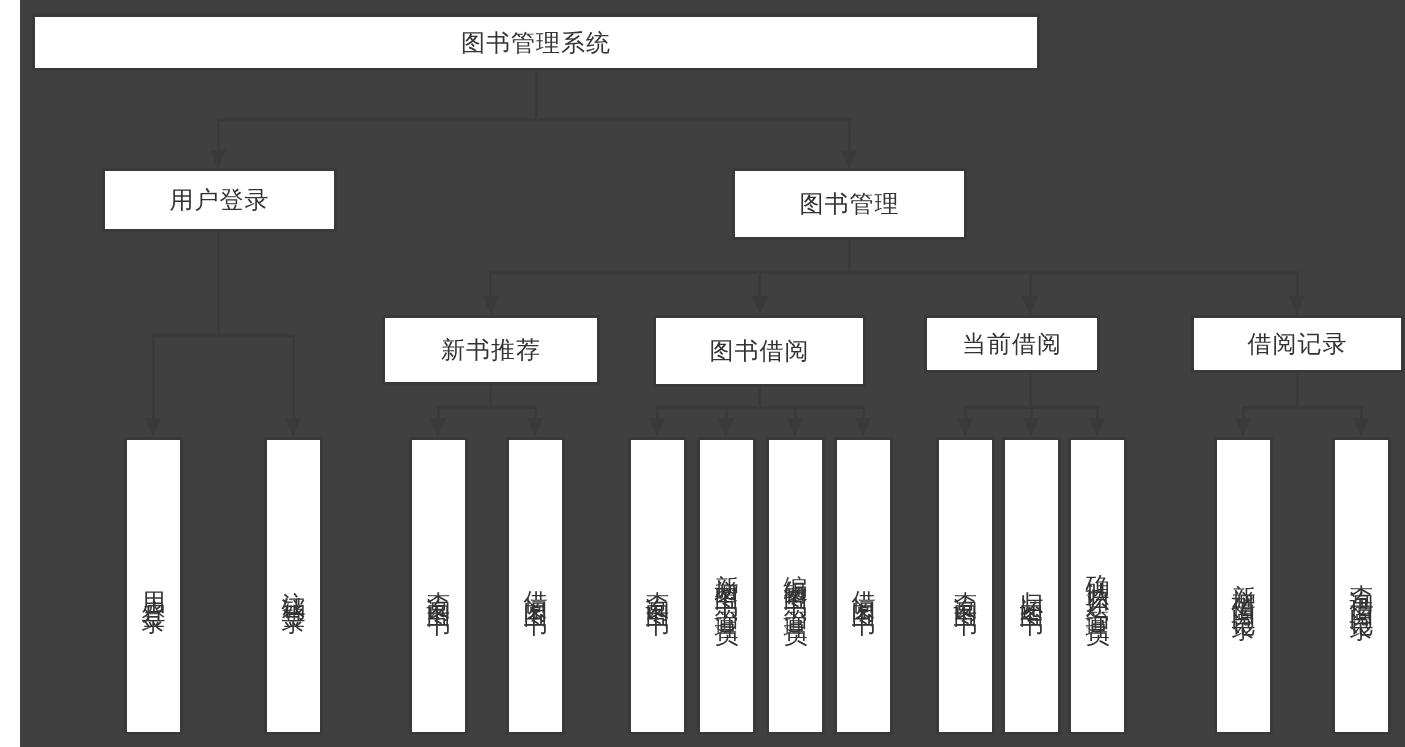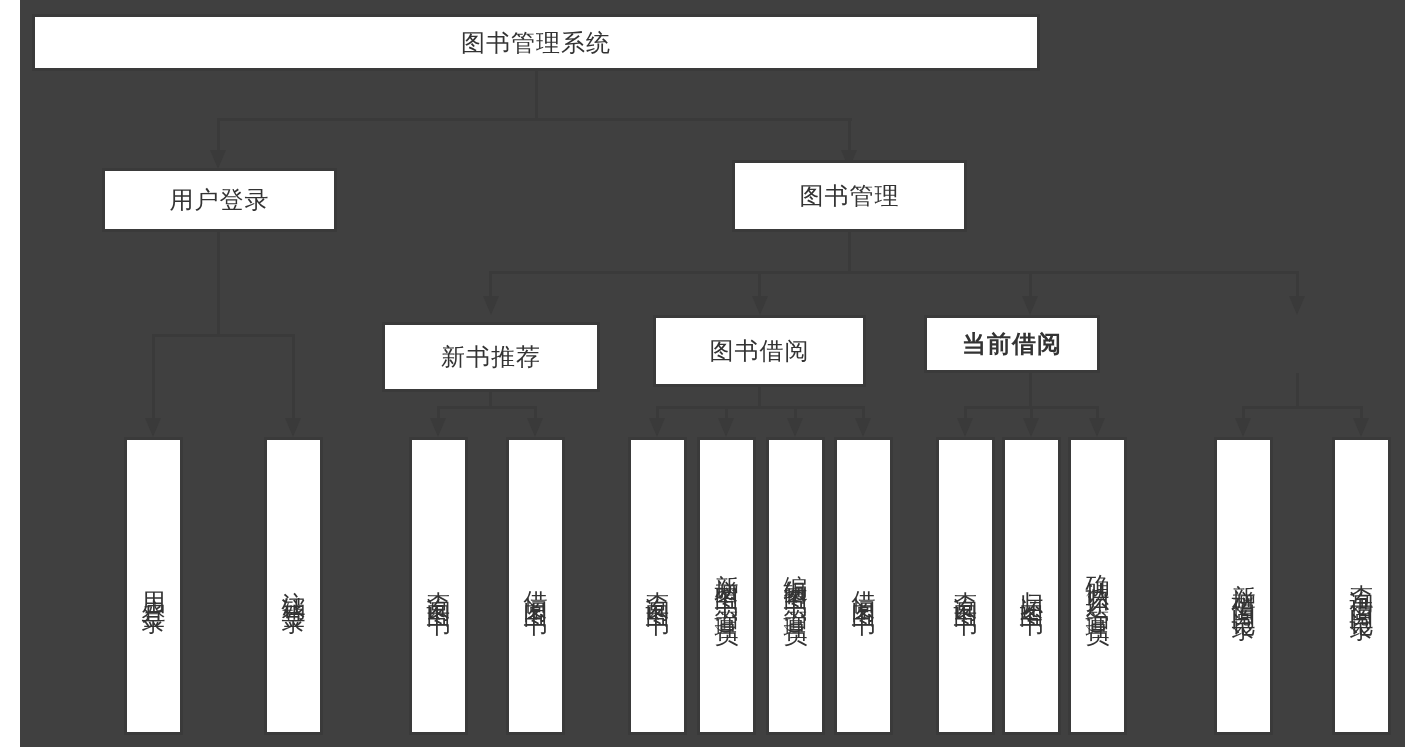--- a/index.html
+++ b/index.html
@@ -93,32 +93,35 @@
   <div class="vl" style="left:1340px;top:406px;height:13px;"></div>
   <div class="arrow" style="left:1333px;top:418px;"></div>
 
   <div class="node h" style="left:12px;top:14px;width:1008px;height:57px;">
     <span>图书管理系统</span>
   </div>
 
   <div class="node h" style="left:82px;top:168px;width:235px;height:64px;">
     <span>用户登录</span>
   </div>
-  <div class="node h" style="left:712px;top:160px;width:235px;height:72px;">
+  <div class="node h" style="left:712px;top:168px;width:235px;height:72px;">
     <span>图书管理</span>
   </div>
 
-  <div class="node h" style="left:362px;top:322px;width:218px;height:70px;">
+  <div class="node h" style="left:362px;top:315px;width:218px;height:70px;">
     <span>新书推荐</span>
   </div>
   <div class="node h" style="left:633px;top:315px;width:213px;height:72px;">
     <span>图书借阅</span>
   </div>
-  <div class="node h" style="left:904px;top:315px;width:176px;height:58px;font-weight:bold;">
+  <div class="node h" style="left:904px;top:315px;width:176px;height:58px;">
     <span>当前借阅</span>
+  </div>
+  <div class="node h" style="left:1171px;top:315px;width:213px;height:58px;">
+    <span>借阅记录</span>
   </div>
 
   <div class="node v" style="left:104px;top:437px;width:59px;height:298px;">
     <span class="vt">用户登录</span>
   </div>
   <div class="node v" style="left:244px;top:437px;width:59px;height:298px;">
     <span class="vt">注销登录</span>
   </div>
 
   <div class="node v" style="left:389px;top:437px;width:59px;height:298px;">

